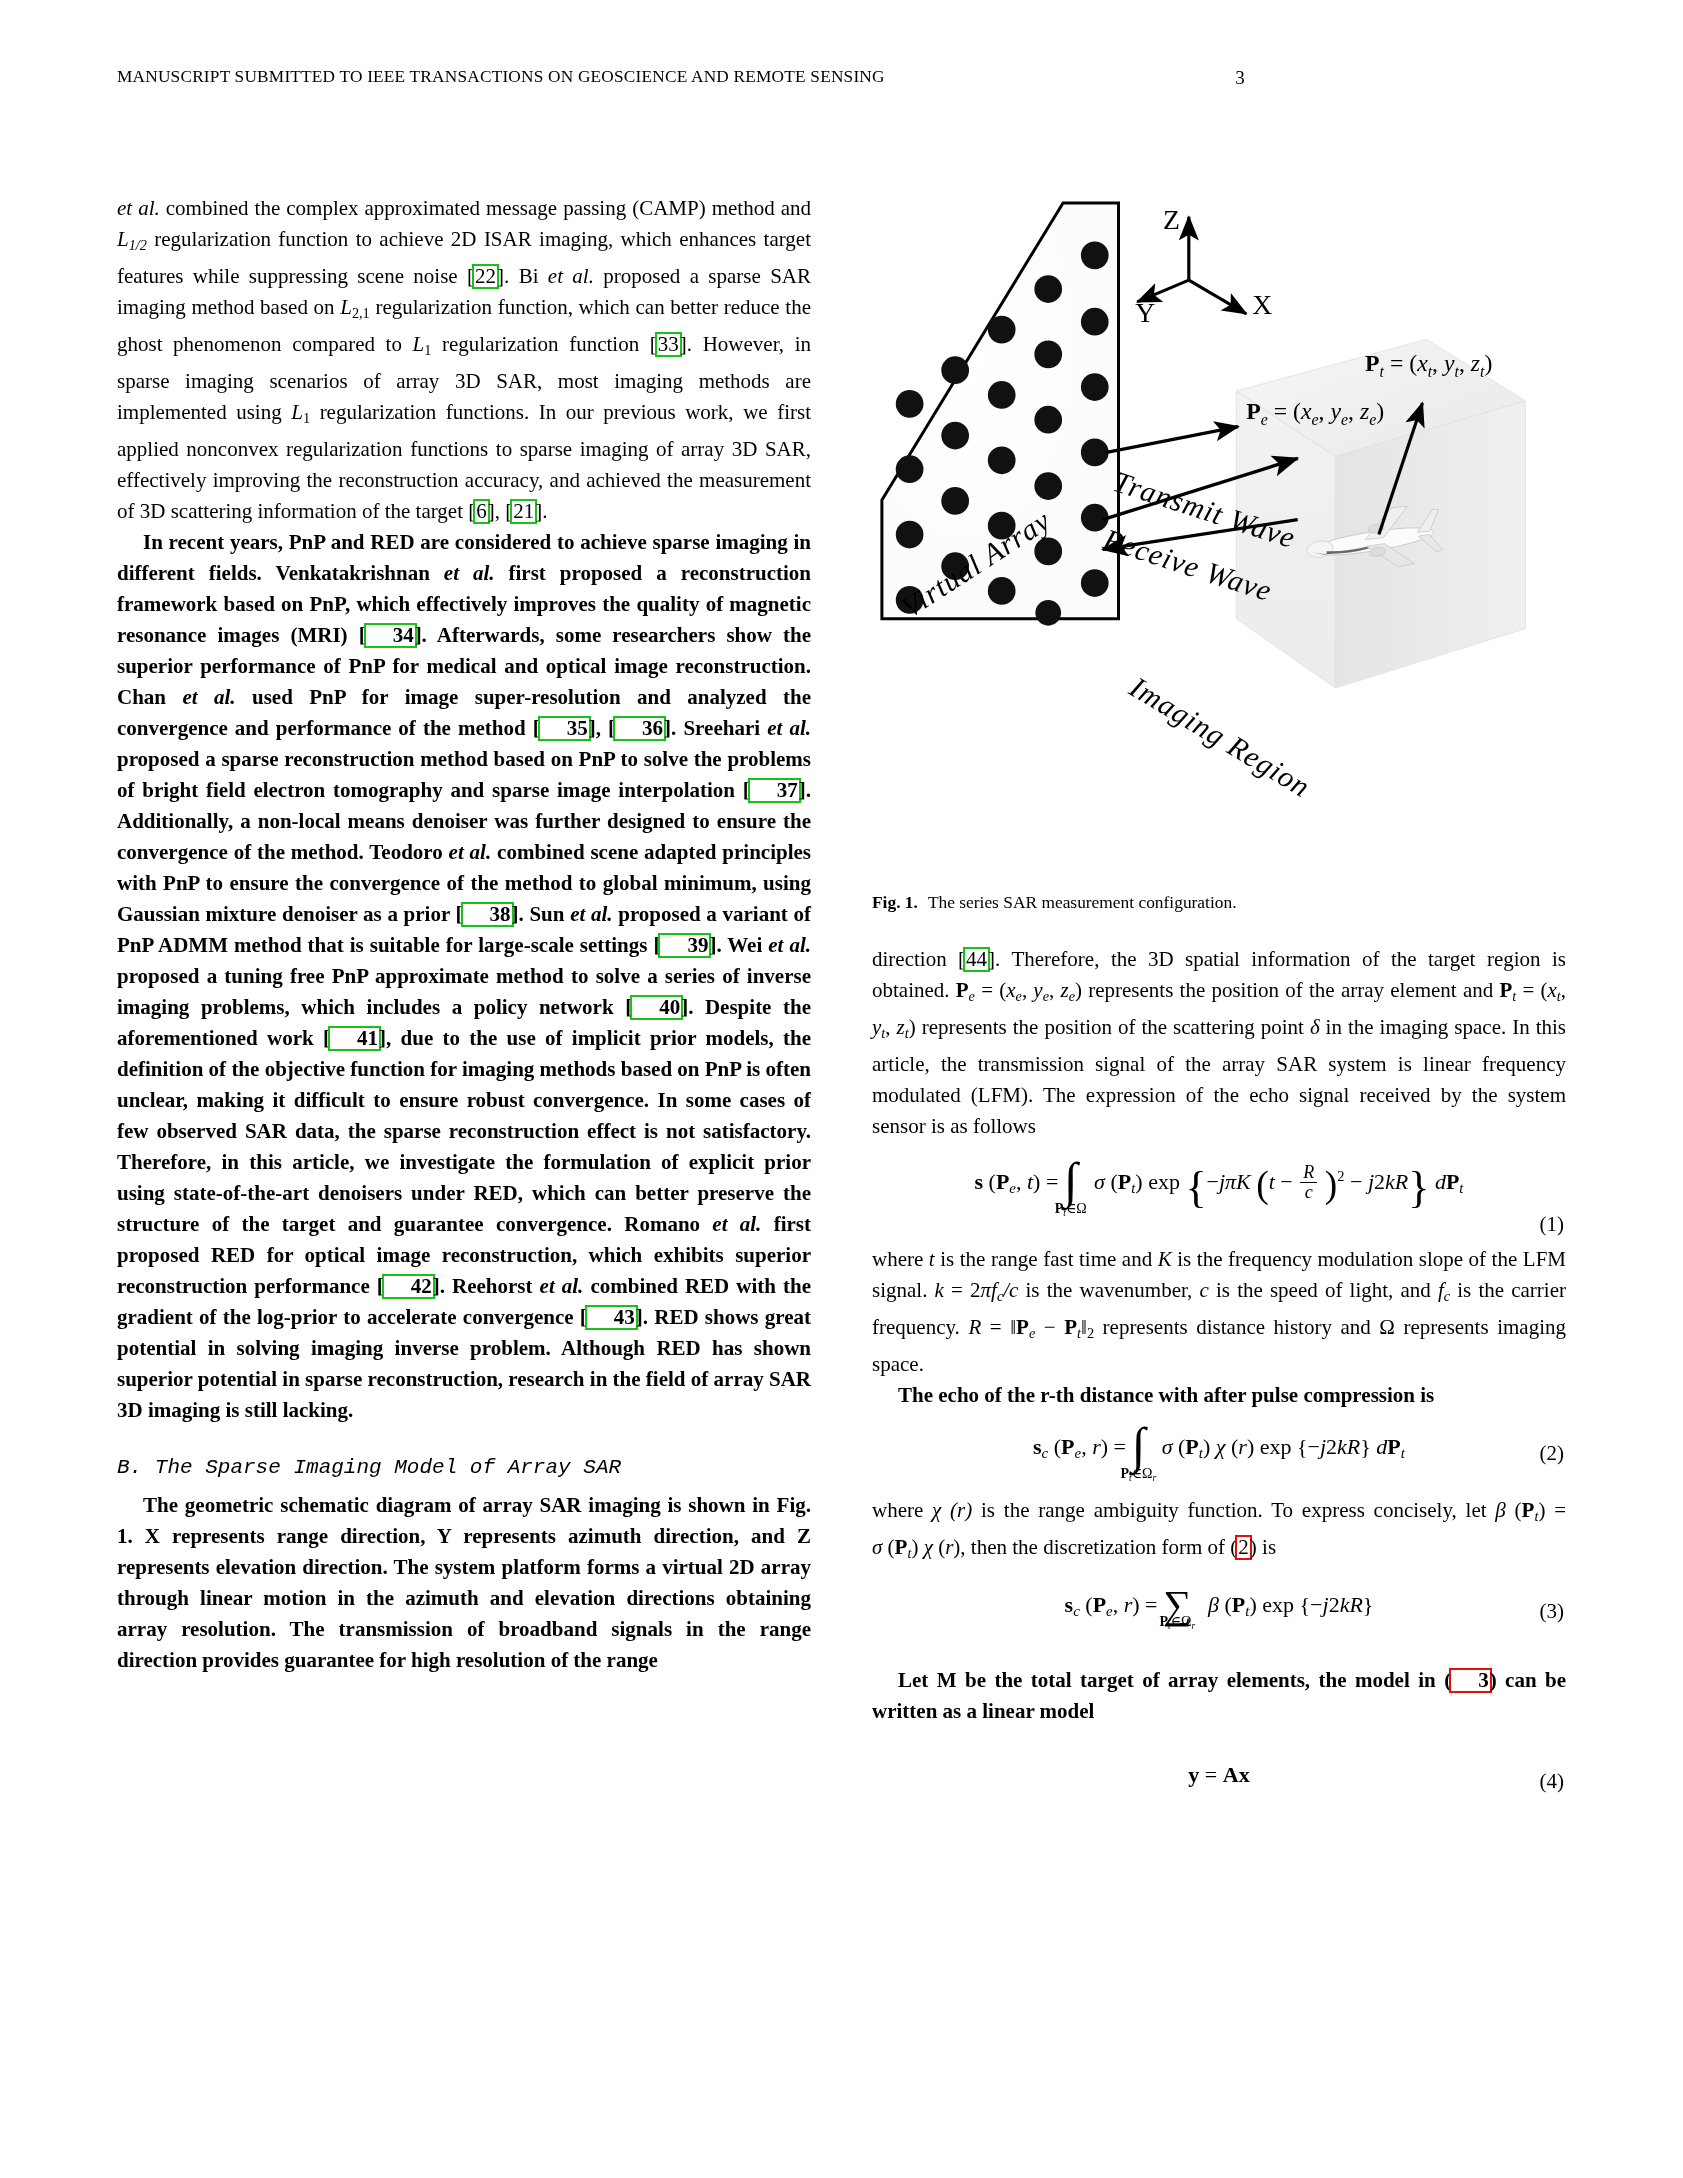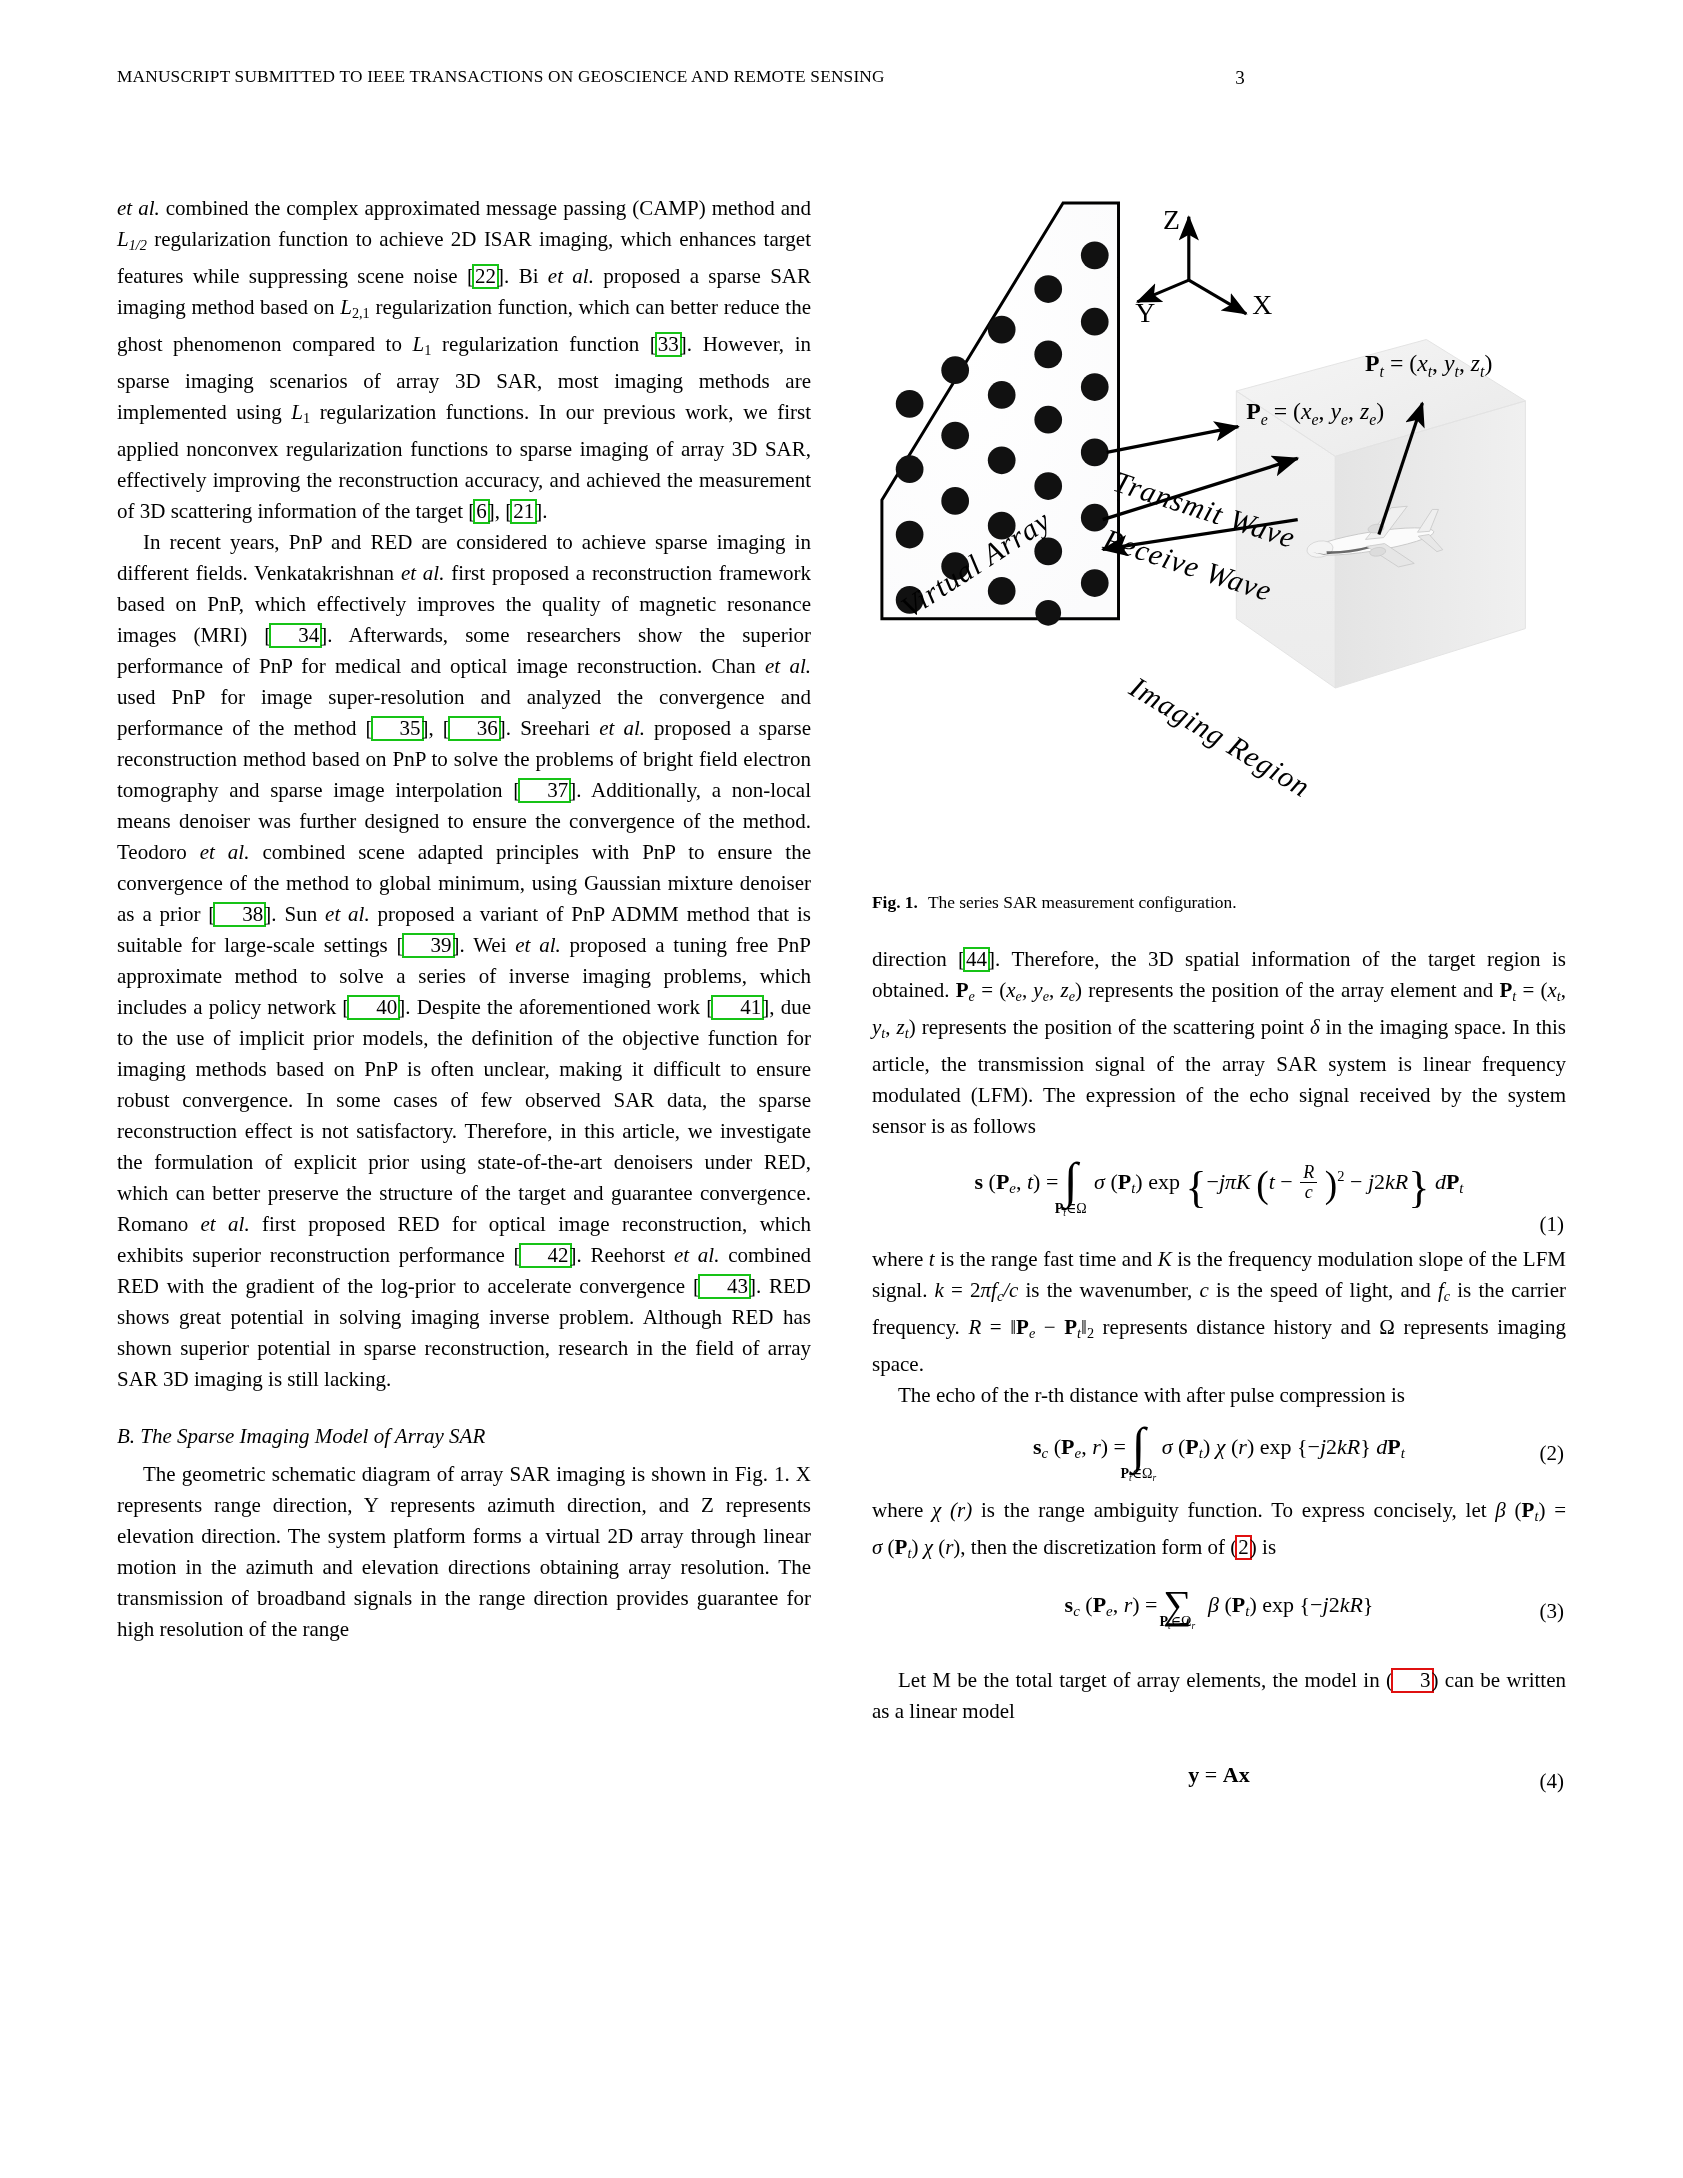--- a/index.html
+++ b/index.html
@@ -42,26 +42,27 @@
   }
   .col{width:694px;margin-top:44px;}
   p{
     margin:0;
     font-size:21px;
     line-height:31px;
     text-align:justify;
     text-justify:inter-word;
     hyphens:none;
   }
-  p.indent{text-indent:26px;}
+  p.indent{text-indent:26px;font-weight:bold;}
   .sechead{
     font-style:italic;
     font-size:21px;
     line-height:31px;
     margin:26px 0 7px 0;
+    font-family:Liberation Mono, monospace;
   }
   i,em{font-style:italic;}
   
   .mi{font-style:italic;font-family:"Liberation Serif","DejaVu Serif",serif;}
   .mb{font-weight:bold;font-style:normal;}
   .sub{font-size:.68em;vertical-align:-0.28em;font-style:italic;}
   .subup{font-size:.68em;vertical-align:-0.28em;font-style:normal;}
   .sup{font-size:.66em;vertical-align:0.55em;font-style:normal;}
   
   .cite{

